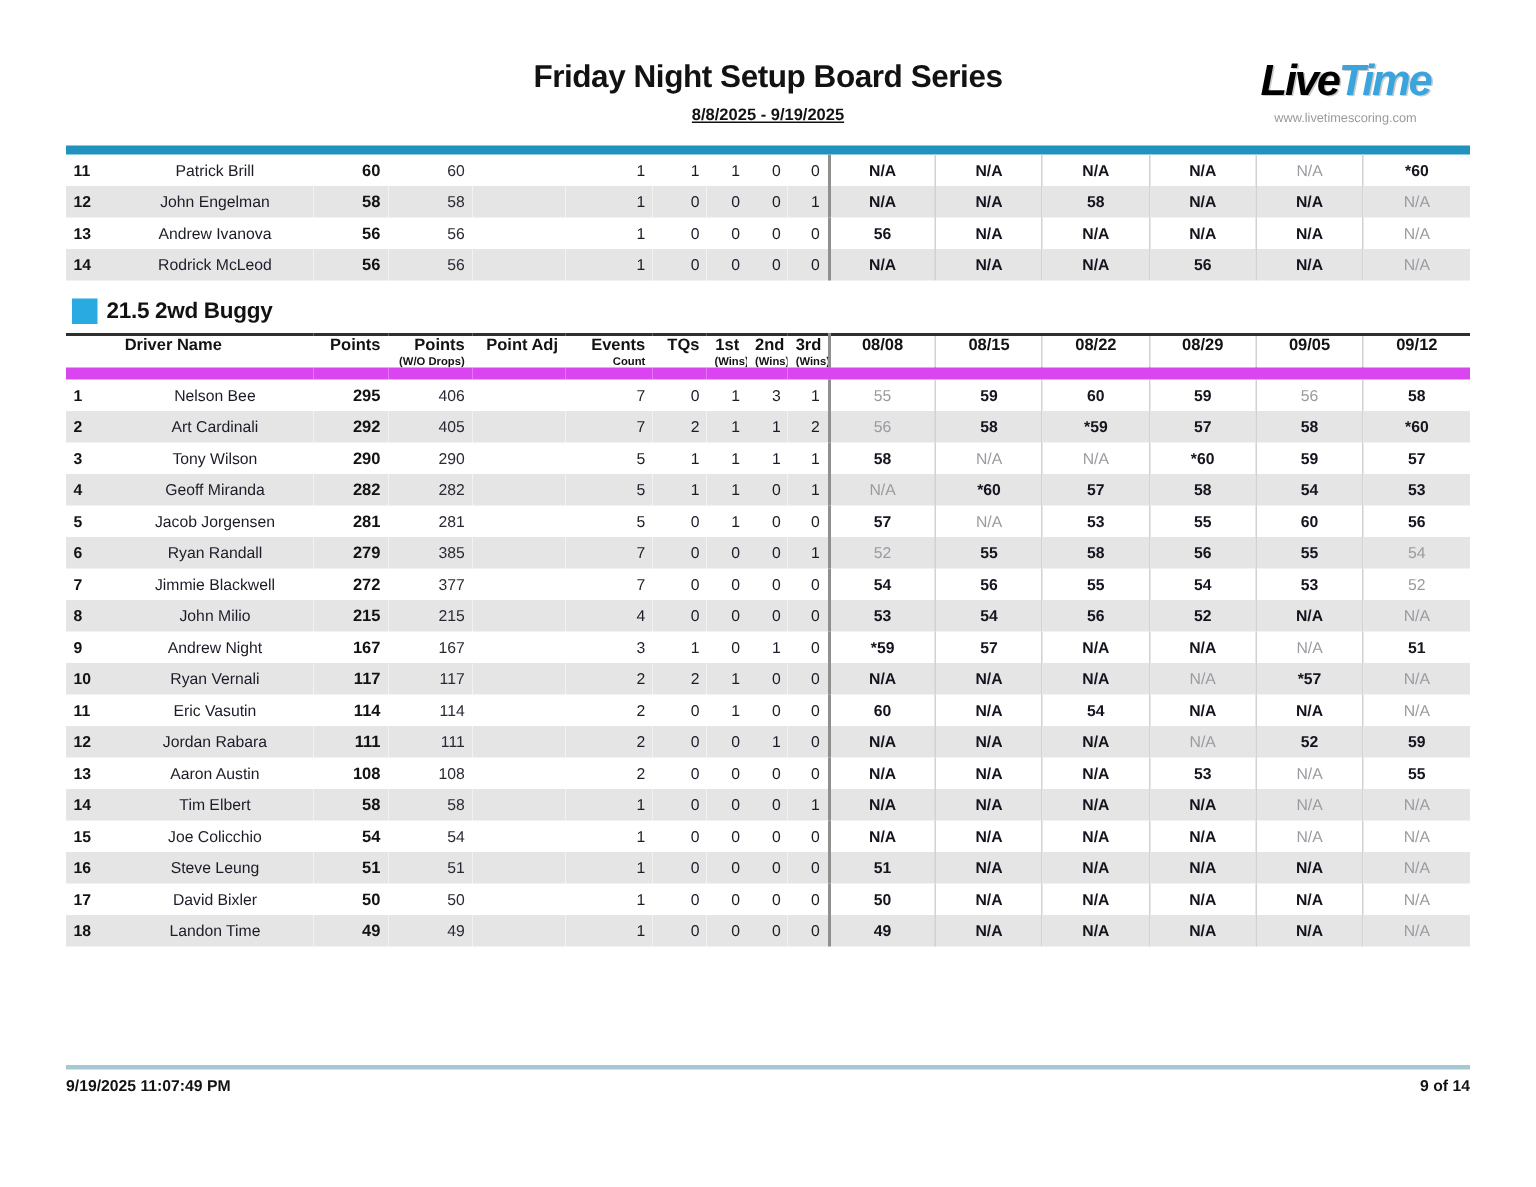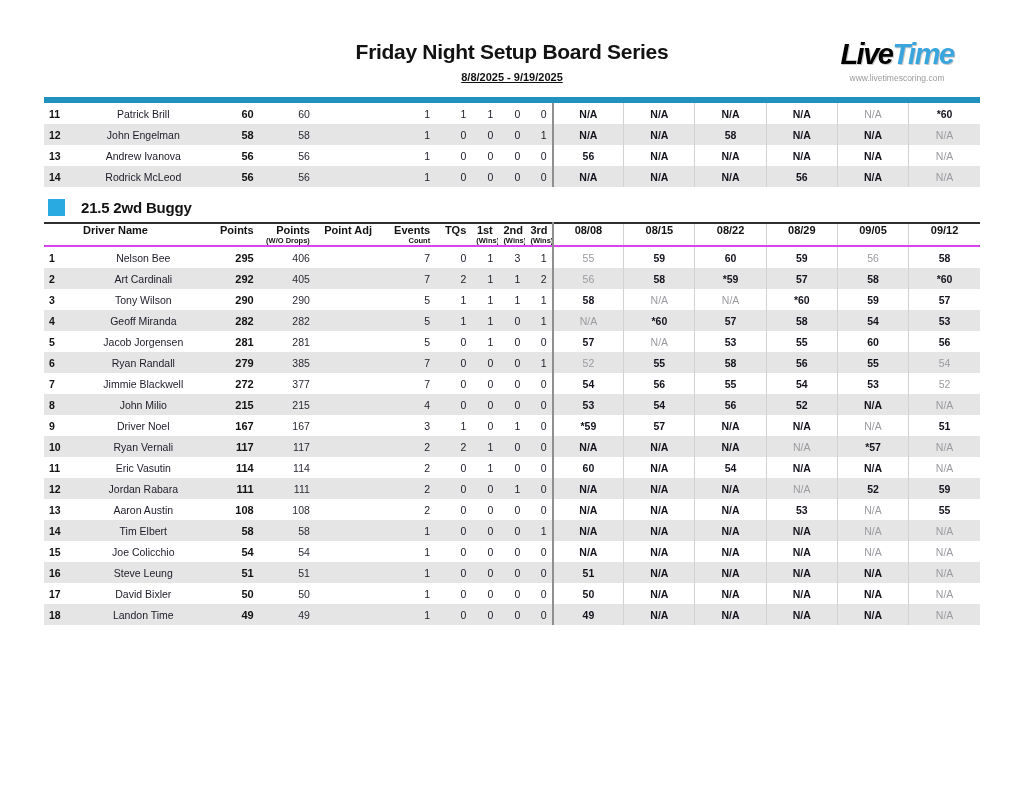--- a/index.html
+++ b/index.html
@@ -29,30 +29,30 @@
   td.ptswo{text-align:right;color:#2a2a34;}
   td.adj{text-align:right;}
   td.stat{text-align:right;color:#1c1c28;}
   td.score{text-align:center;font-weight:700;color:#14141e;}
   td.score.muted{color:#9a9aa0;font-weight:400;}
   .sc{border-left:1px solid #d2d2d2;}
   .sc-first{border-left:2px solid #8f8f8f;}
 
   
   thead th{vertical-align:top;padding-top:4px;font-weight:700;color:#121212;font-size:11px;line-height:1.15;}
-  thead tr{border-top:2px solid #2f2f2f;border-bottom:2px solid #d946ef;}
+  thead tr{border-top:2px solid #2f2f2f;border-bottom:8px solid #d946ef;}
   th .sub{display:block;font-size:7.5px;font-weight:700;color:#121212;}
   th.h-left{text-align:left;}
   th.h-right{text-align:right;}
   th.h-center{text-align:center;}
 
   
   .section-row{display:flex;align-items:center;height:30px;margin:5px 0 0 48px;}
   .section-square{width:17px;height:17px;background:#29abe2;}
-  .section-title{font-size:15px;font-weight:700;color:#121212;margin-left:16px;letter-spacing:-0.2px;}
+  .section-title{font-size:15px;font-weight:700;color:#121212;margin-left:6px;letter-spacing:-0.2px;}
 
   
   .footer{position:absolute;left:44px;right:44px;top:710px;}
   .footer-bar{height:3px;background:#a5c8d2;}
   .footer-row{display:flex;justify-content:space-between;margin-top:5px;}
   .footer-ts,.footer-page{font-size:10.5px;font-weight:700;color:#121212;}
 </style>
 </head>
 <body>
 
@@ -349,21 +349,21 @@
           <td class="stat">0</td>
           <td class="score sc-first">53</td>
           <td class="score sc">54</td>
           <td class="score sc">56</td>
           <td class="score sc">52</td>
           <td class="score sc">N/A</td>
           <td class="score sc muted">N/A</td>
         </tr>
         <tr>
           <td class="pos">9</td>
-          <td class="name">Driver Noel</td>
+          <td class="name">Andrew Night</td>
           <td class="pts">167</td>
           <td class="ptswo">167</td>
           <td class="adj"></td>
           <td class="stat">3</td>
           <td class="stat">1</td>
           <td class="stat">0</td>
           <td class="stat">1</td>
           <td class="stat">0</td>
           <td class="score sc-first">*59</td>
           <td class="score sc">57</td>
@@ -530,14 +530,21 @@
           <td class="score sc-first">49</td>
           <td class="score sc">N/A</td>
           <td class="score sc">N/A</td>
           <td class="score sc">N/A</td>
           <td class="score sc">N/A</td>
           <td class="score sc muted">N/A</td>
         </tr>
       </tbody>
   </table>
 
+  <div class="footer">
+    <div class="footer-bar"></div>
+    <div class="footer-row">
+      <span class="footer-ts">9/19/2025 11:07:49 PM</span>
+      <span class="footer-page">9 of 14</span>
+    </div>
+  </div>
 
 </div>
 
 </body></html>

